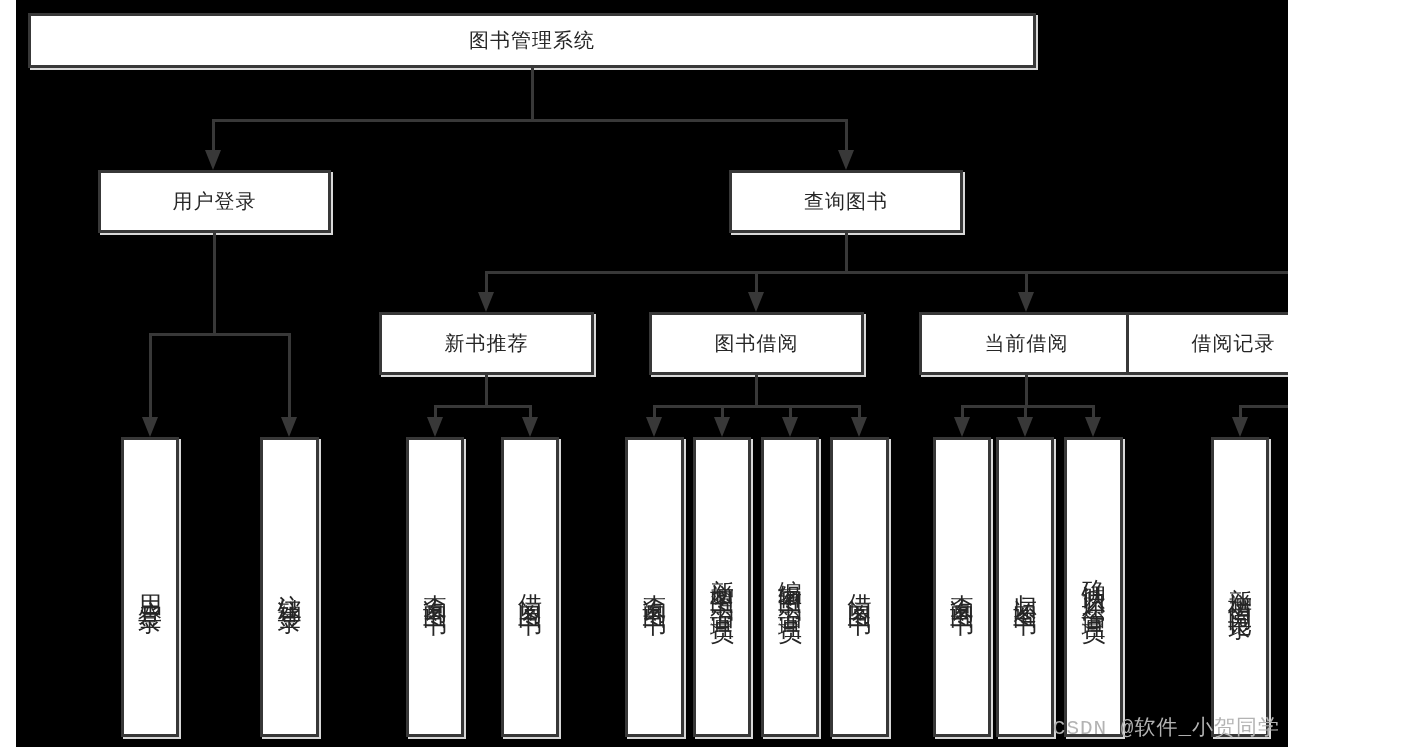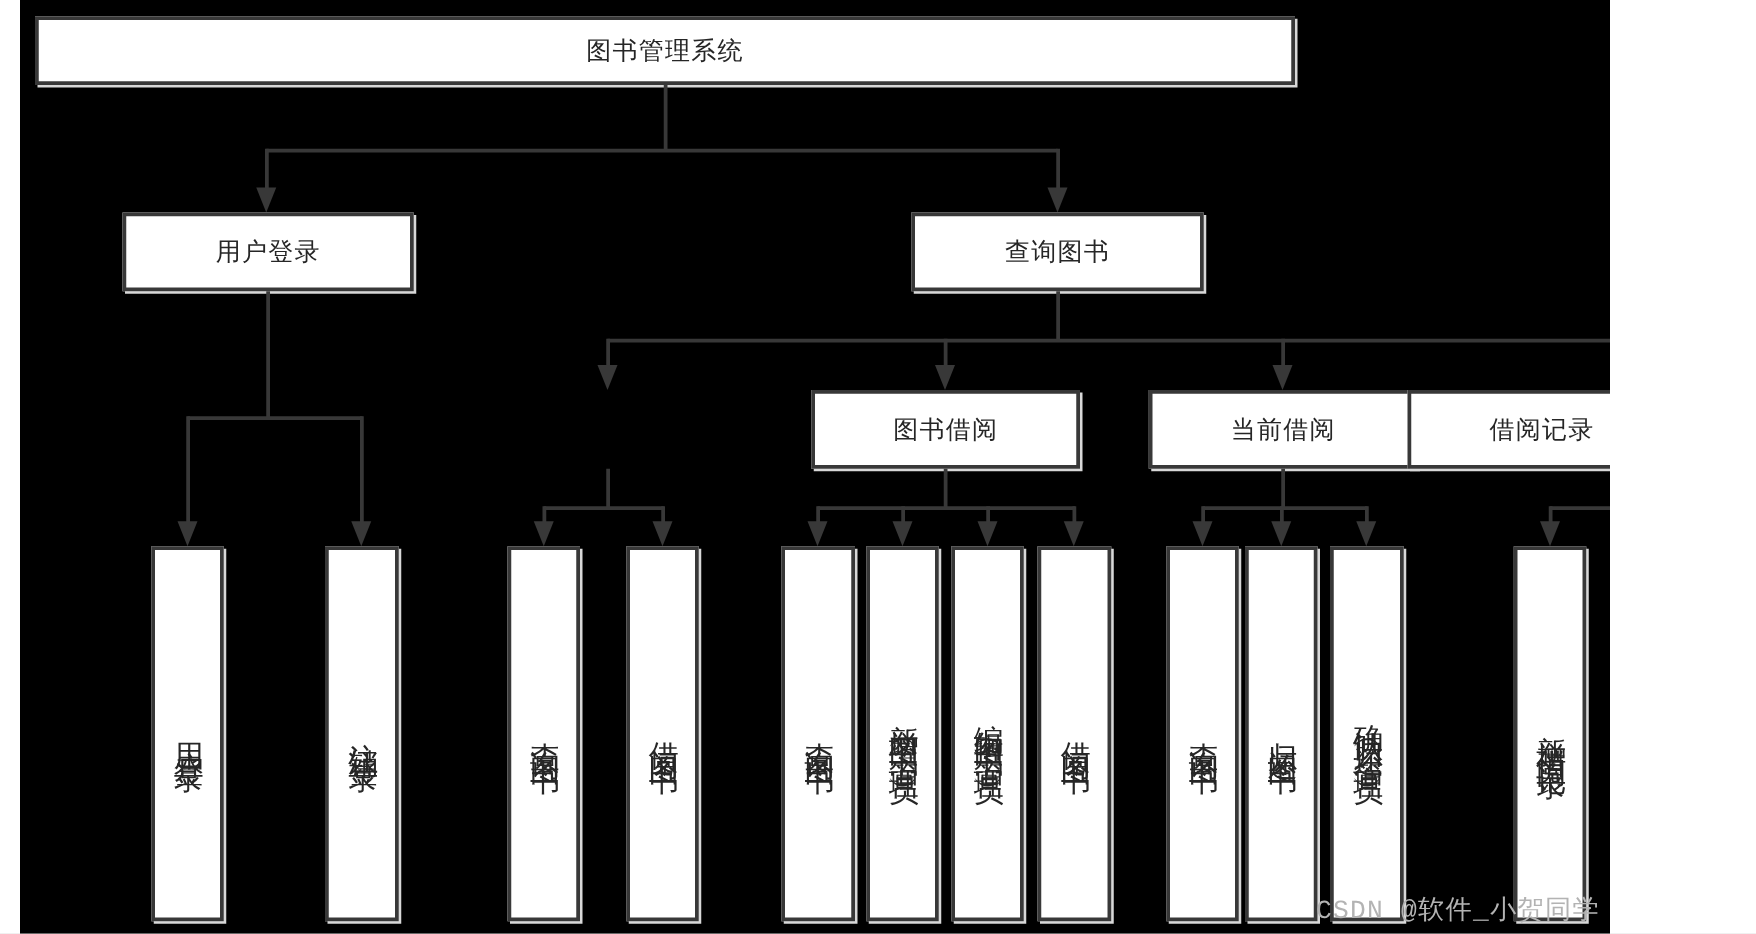--- a/index.html
+++ b/index.html
@@ -101,20 +101,23 @@
   <div class="h" style="left:470px; top:271px; width:812px;"></div>
   <div class="v" style="left:469px; top:271px; height:23px;"></div>
   <div class="arrow" style="left:462px; top:292px;"></div>
   <div class="v" style="left:739px; top:271px; height:23px;"></div>
   <div class="arrow" style="left:732px; top:292px;"></div>
   <div class="v" style="left:1009px; top:271px; height:23px;"></div>
   <div class="arrow" style="left:1002px; top:292px;"></div>
   <div class="v" style="left:1280px; top:271px; height:23px;"></div>
   <div class="arrow" style="left:1273px; top:292px;"></div>
 
+  <div class="box" style="left:363px; top:312px; width:215px; height:63px;">
+    <span class="hlabel">新书推荐</span>
+  </div>
   <div class="box" style="left:633px; top:312px; width:215px; height:63px;">
     <span class="hlabel">图书借阅</span>
   </div>
   <div class="box" style="left:903px; top:312px; width:215px; height:63px;align-items:center;">
     <span class="hlabel">当前借阅</span>
   </div>
   <div class="box" style="left:1110px; top:312px; width:215px; height:63px;">
     <span class="hlabel">借阅记录</span>
   </div>
 

